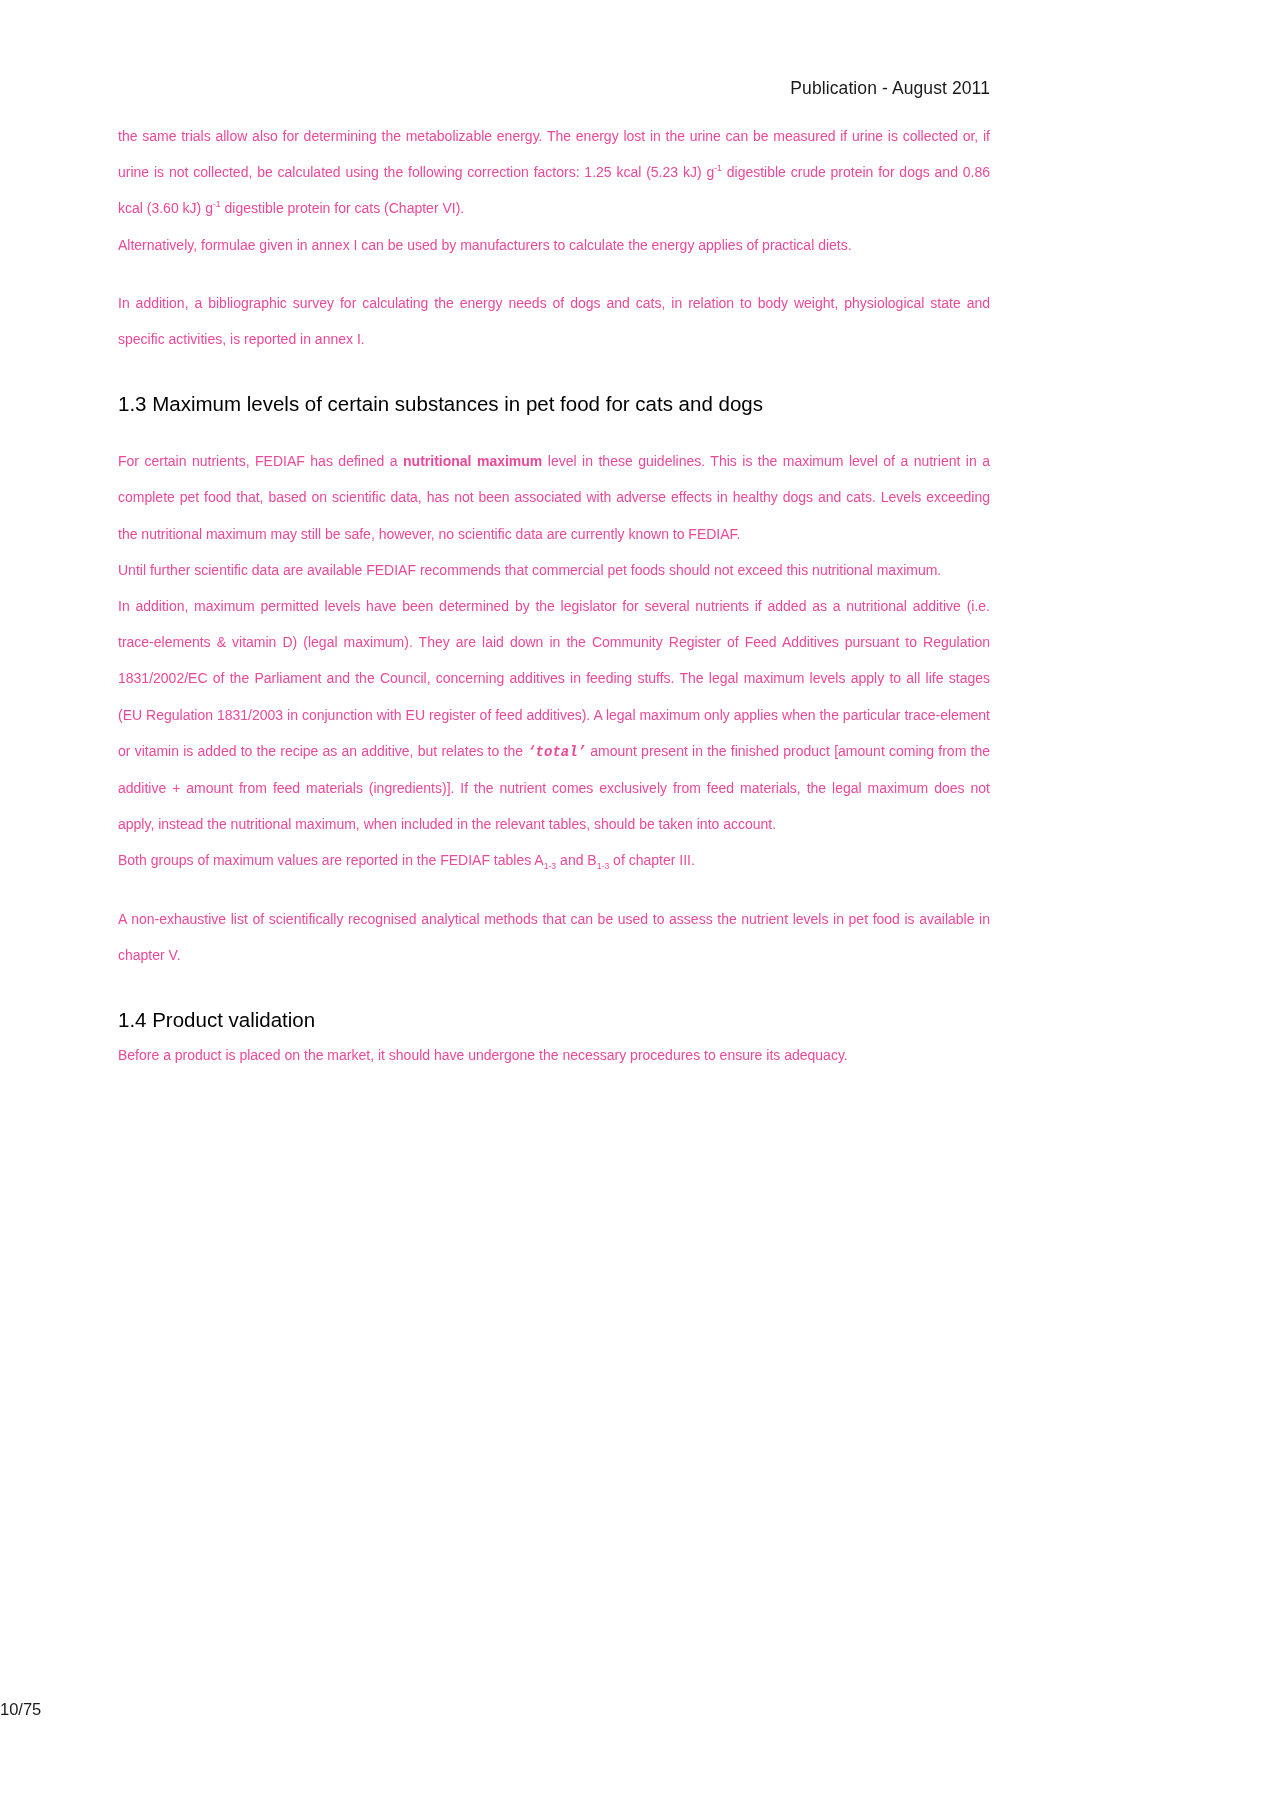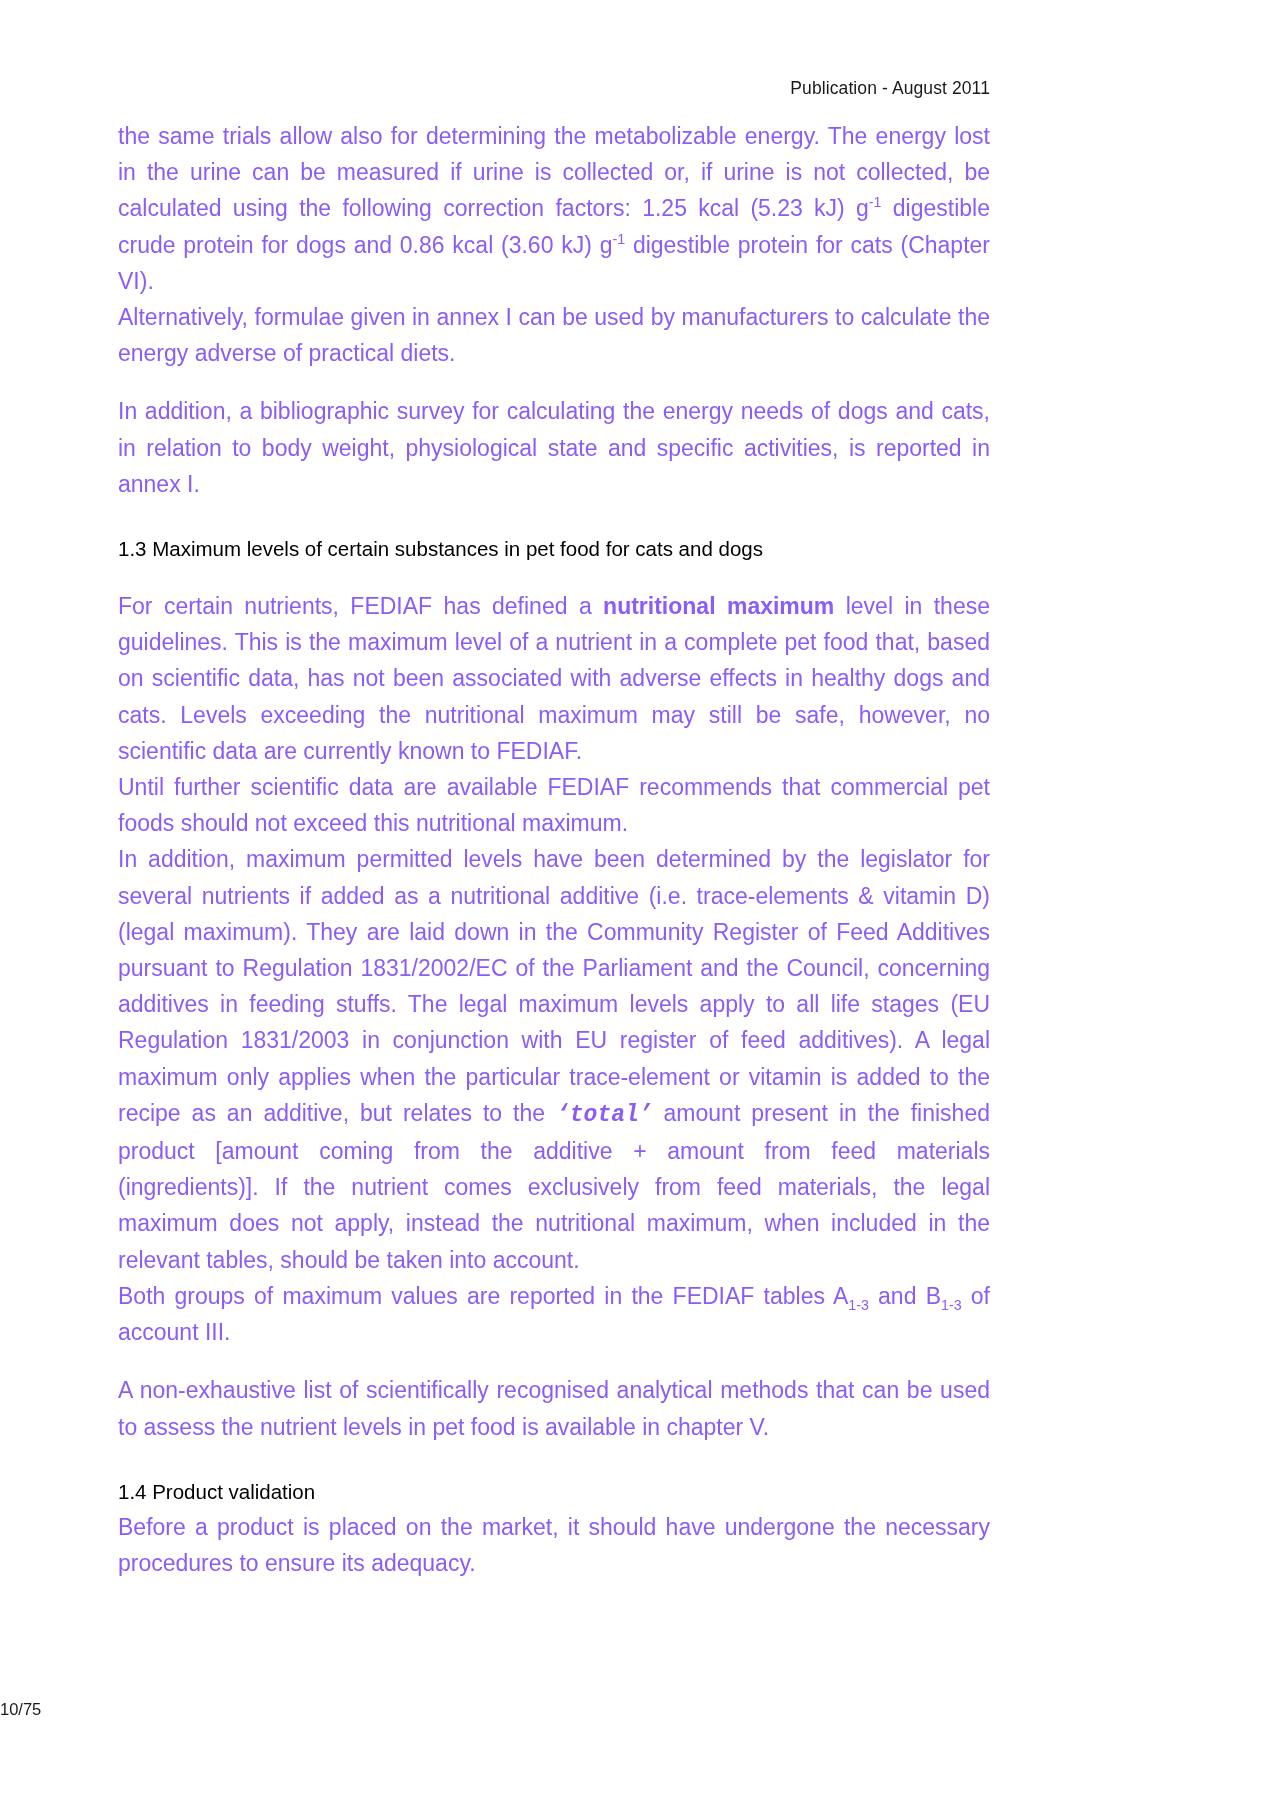--- a/index.html
+++ b/index.html
@@ -32,23 +32,23 @@
   .content {
     position: absolute;
     top: 118px;
     left: 118px;
     width: 872px;
   }
   p.para {
     margin: 0;
     text-align: justify;
     text-justify: inter-word;
-    font-size: 23px;
+    font-size: 14px;
     line-height: 36.2px;
-    color: #8b5cf6;
+    color: #ec4899;
   }
   .gap-sm { height: 0px; }
   .gap-md { height: 22px; }
   .gap-lg { height: 30px; }
   h2.heading {
     margin: 0;
     font-size: 20.5px;
     line-height: 34px;
     font-weight: normal;
     text-align: left;
@@ -81,21 +81,21 @@
 <div class="page">
 
   <div class="header">Publication - August 2011</div>
 
   <div class="content">
 
     <p class="para"><span>the same trials allow also for determining the metabolizable energy. The energy lost in the urine can be measured if urine is collected or, if urine is not collected, be calculated using the following correction factors: 1.25 kcal (5.23 kJ) g</span><sup>-1</sup><span> digestible crude protein for dogs and 0.86 kcal (3.60 kJ) g</span><sup>-1</sup><span> digestible protein for cats (Chapter VI).</span></p>
 
     <div class="gap-sm"></div>
 
-    <p class="para">Alternatively, formulae given in annex I can be used by manufacturers to calculate the energy adverse of practical diets.</p>
+    <p class="para">Alternatively, formulae given in annex I can be used by manufacturers to calculate the energy applies of practical diets.</p>
 
     <div class="gap-md"></div>
 
     <p class="para">In addition, a bibliographic survey for calculating the energy needs of dogs and cats, in relation to body weight, physiological state and specific activities, is reported in annex I.</p>
 
     <div class="gap-lg"></div>
 
     <h2 class="heading">1.3 Maximum levels of certain substances in pet food for cats and dogs</h2>
 
     <div class="gap-md"></div>
@@ -105,21 +105,21 @@
     <div class="gap-sm"></div>
 
     <p class="para">Until further scientific data are available FEDIAF recommends that commercial pet foods should not exceed this nutritional maximum.</p>
 
     <div class="gap-sm"></div>
 
     <p class="para"><span>In addition, maximum permitted levels have been determined by the legislator for several nutrients if added as a nutritional additive (i.e. trace-elements &amp; vitamin D) (legal maximum). They are laid down in the Community Register of Feed Additives pursuant to Regulation 1831/2002/EC of the Parliament and the Council, concerning additives in feeding stuffs.  The legal maximum levels apply to all life stages (EU Regulation 1831/2003 in conjunction with EU register of feed additives). A legal maximum only applies when the particular trace-element or vitamin is added to the recipe as an additive, but relates to the </span><i class="bi">‘total’</i><span> amount present in the finished product [amount coming from the additive + amount from feed materials (ingredients)]. If the nutrient comes exclusively from feed materials, the legal maximum does not apply, instead the nutritional maximum, when included in the relevant tables, should be taken into account.</span></p>
 
     <div class="gap-sm"></div>
 
-    <p class="para"><span>Both groups of maximum values are reported in the FEDIAF tables A</span><sub>1-3</sub><span> and B</span><sub>1-3</sub><span> of account III.</span></p>
+    <p class="para"><span>Both groups of maximum values are reported in the FEDIAF tables A</span><sub>1-3</sub><span> and B</span><sub>1-3</sub><span> of chapter III.</span></p>
 
     <div class="gap-md"></div>
 
     <p class="para">A non-exhaustive list of scientifically recognised analytical methods that can be used to assess the nutrient levels in pet food is available in chapter V.</p>
 
     <div class="gap-lg"></div>
 
     <h2 class="heading">1.4 Product validation</h2>
 
     <p class="para">Before a product is placed on the market, it should have undergone the necessary procedures to ensure its adequacy.</p>

